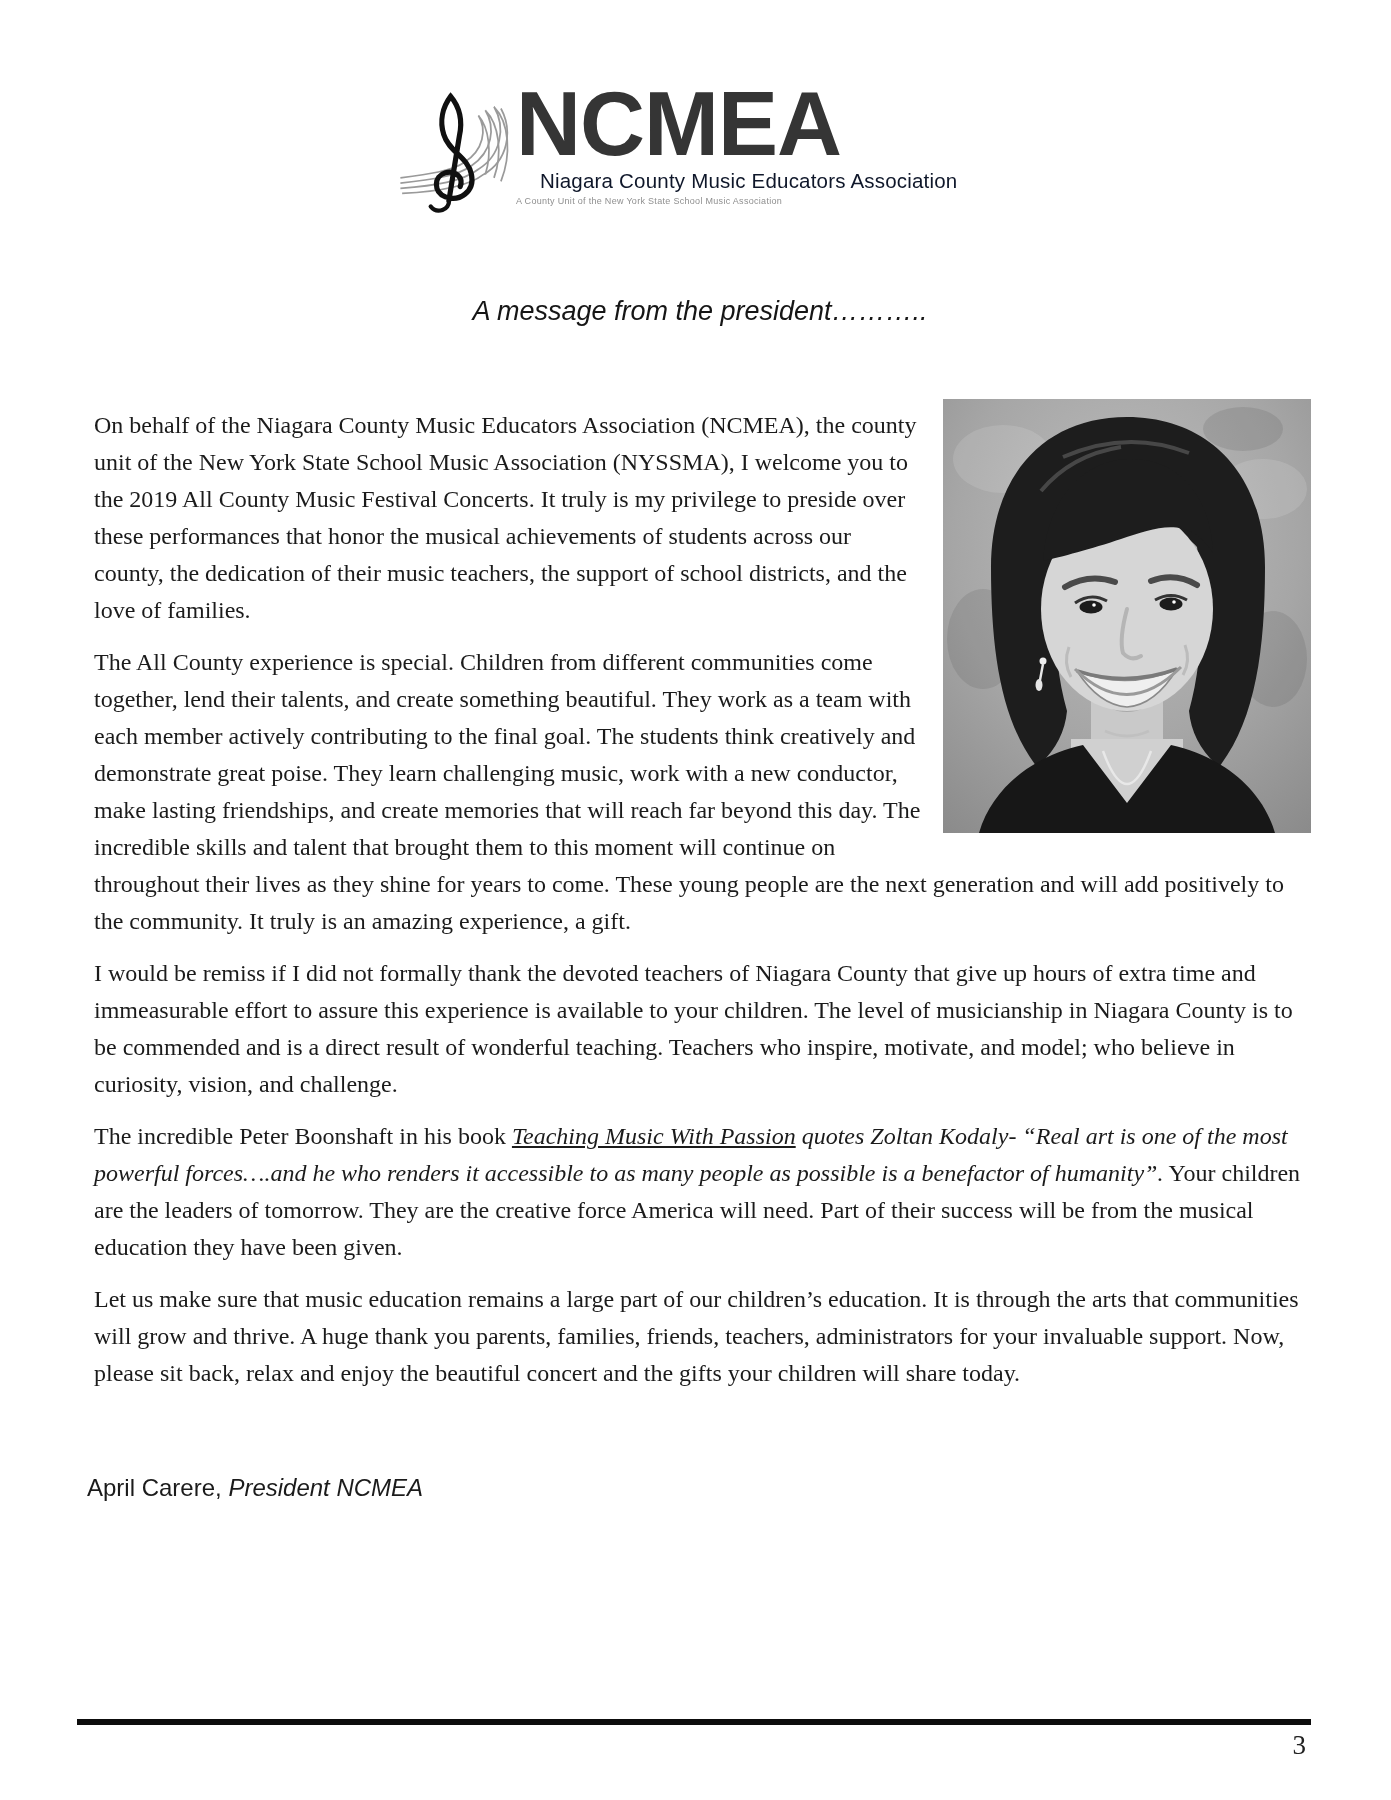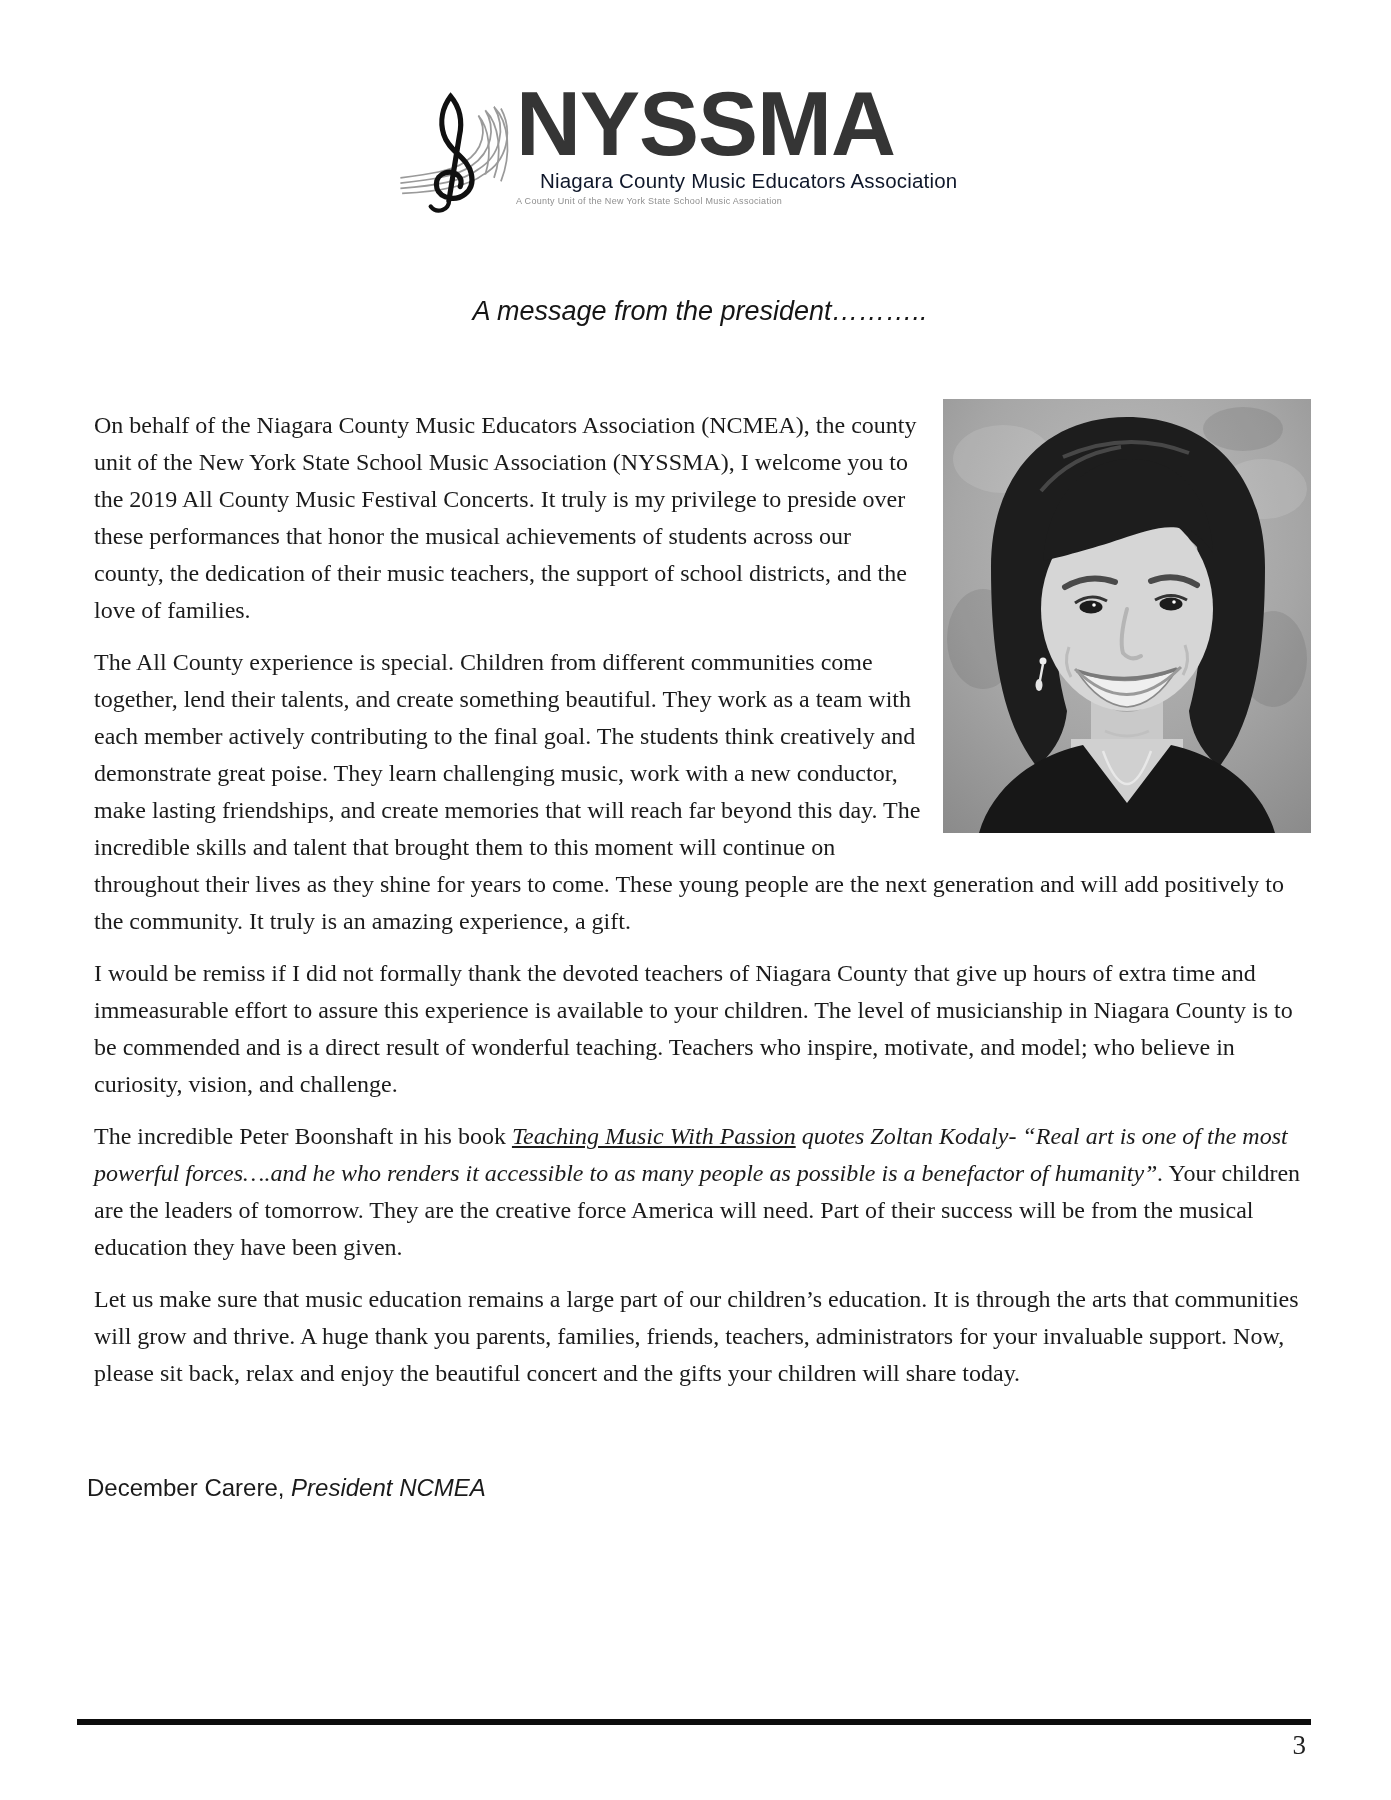--- a/index.html
+++ b/index.html
@@ -53,21 +53,21 @@
           <path d="M4,124 C46,122 80,116 98,102 C126,86 132,52 118,26"></path>
         </g>
 
         <g fill="none" stroke="#101010" stroke-linecap="round">
           <path d="M58,132 L70,58 C74,40 70,24 60,12 C51,24 47,40 52,56 C58,76 80,82 84,102 C88,122 70,134 54,128 C40,122 40,104 54,100 C66,97 75,106 71,116" stroke-width="6"></path>
           <path d="M58,132 c1,11 -14,16 -21,7" stroke-width="5"></path>
         </g>
       </svg>
     </div>
     <div class="logo-text">
-      <div class="logo-acronym">NYSSMA</div>
+      <div class="logo-acronym">NCMEA</div>
       <div class="logo-name">Niagara County Music Educators Association</div>
       <div class="logo-unit">A County Unit of the New York State School Music Association</div>
     </div>
   </header>
 
   <main class="letter">
     <p class="msg-heading">A message from the president………..</p>
 
     <div>
 
@@ -131,20 +131,20 @@
           <path d="M160,352 Q184,418 208,352" stroke="#e8e8e8" stroke-width="2.5" fill="none"></path>
         </svg>
       </div>
 
       <p class="para">On behalf of the Niagara County Music Educators Association (NCMEA), the county unit of the New York State School Music Association (NYSSMA), I welcome you to the 2019 All County Music Festival Concerts.  It truly is my privilege to preside over these performances that honor the musical achievements of students across our county, the dedication of their music teachers, the support of school districts, and the love of families.</p>
       <p class="para">The All County experience is special.  Children from different communities come together, lend their talents, and create something beautiful.  They work as a team with each member actively contributing to the final goal.  The students think creatively and demonstrate great poise. They learn challenging music, work with a new conductor, make lasting friendships, and create memories that will reach far beyond this day. The incredible skills and talent that brought them to this moment will continue on throughout their lives as they shine for years to come. These young people are the next generation and will add positively to the community.  It truly is an amazing experience, a gift.</p>
       <p class="para">I would be remiss if I did not formally thank the devoted teachers of Niagara County that give up hours of extra time and immeasurable effort to assure this experience is available to your children. The level of musicianship in Niagara County is to be commended and is a direct result of wonderful teaching. Teachers who inspire, motivate, and model; who believe in curiosity, vision, and challenge.</p>
       <p class="para"><span>The incredible Peter Boonshaft in his book </span><span class="book-title">Teaching Music With Passion</span><span class="italic"> quotes Zoltan Kodaly- “Real art is one of the most powerful forces….and he who renders it accessible to as many people as possible is a benefactor of humanity”.</span><span>  Your children are the leaders of tomorrow.  They are the creative force America will need.  Part of their success will be from the musical education they have been given.</span></p>
       <p class="para">Let us make sure that music education remains a large part of our children’s education.  It is through the arts that communities will grow and thrive. A huge thank you parents, families, friends, teachers, administrators for your invaluable support.  Now, please sit back, relax and enjoy the beautiful concert and the gifts your children will share today.</p>
 
-      <p class="signature"><span>December Carere, </span><span class="italic">President NCMEA</span></p>
+      <p class="signature"><span>April Carere, </span><span class="italic">President NCMEA</span></p>
     </div>
   </main>
 
   <div class="footer-rule"></div>
   <div class="page-number">3</div>
 
 </div>
 
 </body></html>

